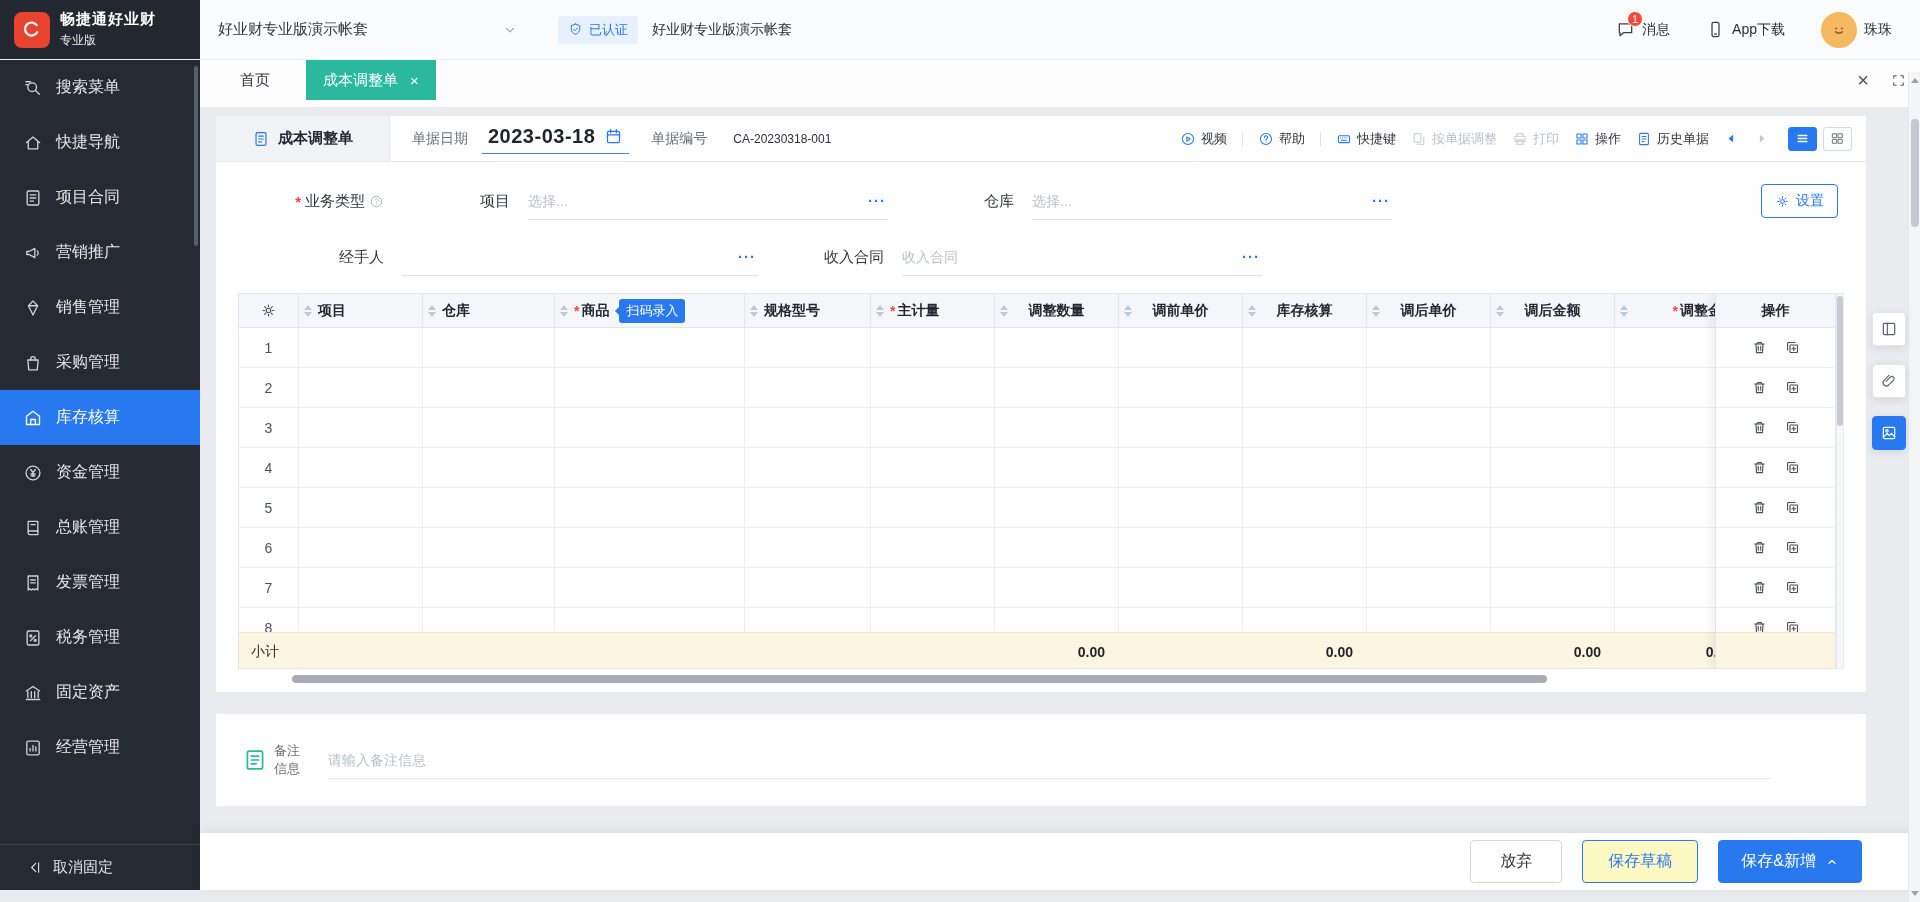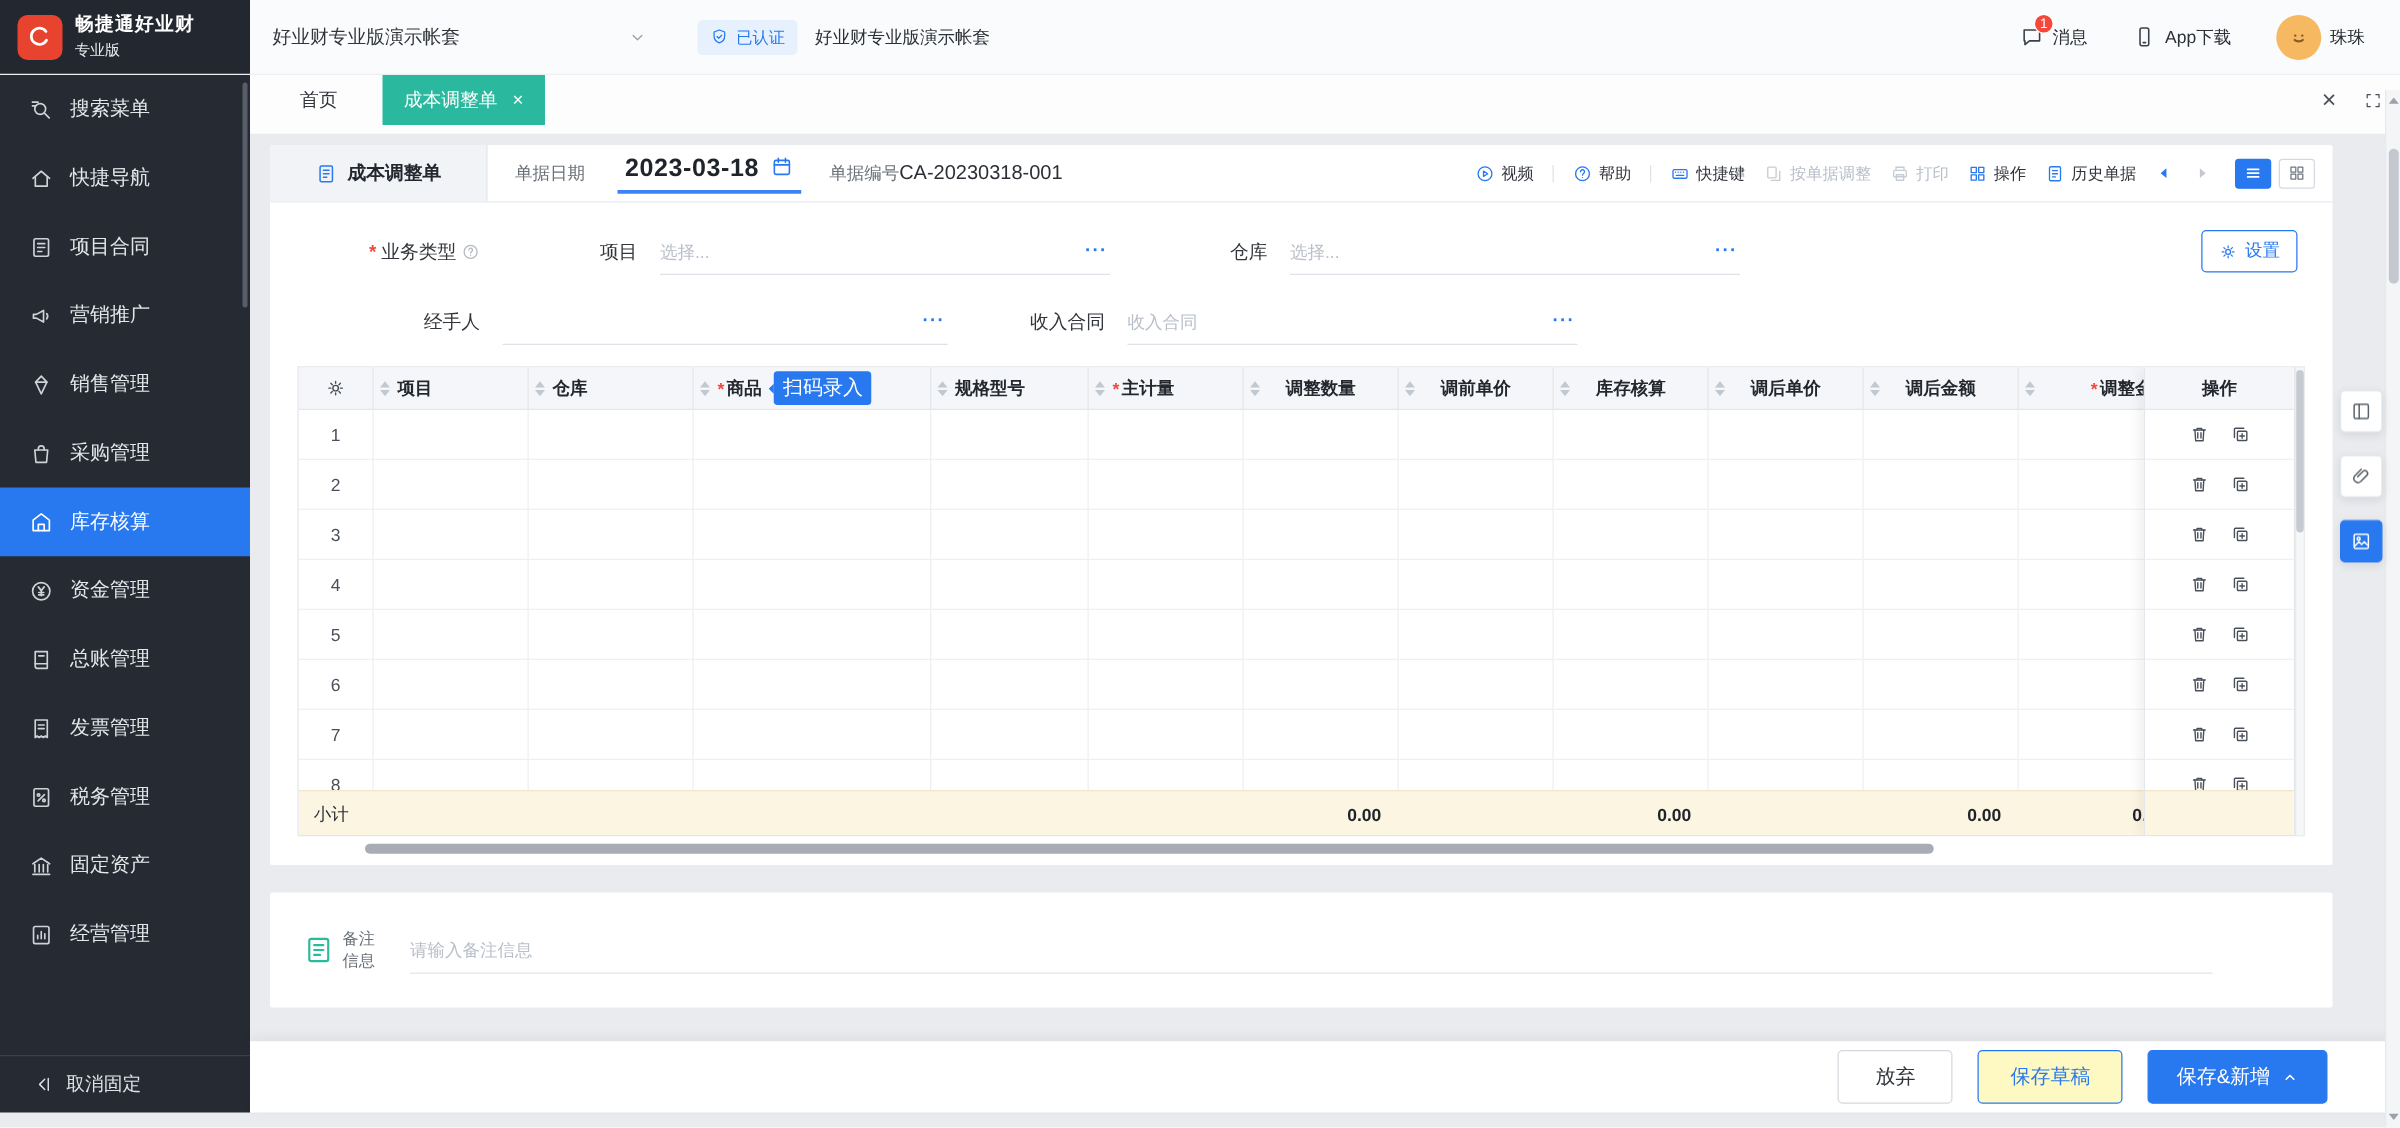--- a/index.html
+++ b/index.html
@@ -56,24 +56,24 @@
 .page{flex:1;padding:9px 54px 0 16px;overflow:hidden}
 .card{background:#fff;border-radius:2px}
 .card-main{padding-bottom:8px}
 
 
 .doc-header{height:46px;border-bottom:1px solid #e8eaee;display:flex;align-items:center}
 .doc-tab{height:100%;width:174px;background:#f1f3f7;border-right:1px solid #e4e7eb;display:flex;align-items:center;justify-content:center;gap:8px;font-size:15px;font-weight:bold;color:#23272e;flex:none}
 .doc-tab .icn{width:18px;height:18px;color:#2878f0}
 .dh-group{display:flex;align-items:center;margin-left:22px;flex:none}
 .dh-label{font-size:14px;color:#697077}
-.dh-underline{display:flex;gap:9px;border-bottom:3px solid #3b82f6;padding:2px 6px 5px;margin-left:26px}
+.dh-underline{display:flex;align-items:center;gap:9px;border-bottom:1px solid #3b82f6;padding:2px 6px 5px;margin-left:14px}
 .dh-date{font-size:20px;font-weight:bold;color:#1f232a;letter-spacing:.5px}
 .dh-cal{width:19px;height:19px;color:#2878f0}
-.dh-no{font-size:16px;color:#2b2f36;margin-left:0}
+.dh-no{font-size:12px;color:#2b2f36;margin-left:26px}
 .doc-toolbar{margin-left:auto;display:flex;align-items:center;gap:15px;padding-right:14px;white-space:nowrap}
 .tbwrap{display:flex;align-items:center;gap:15px}
 .tbi{display:flex;align-items:center;gap:5px;font-size:13px;color:#32363c}
 .tbi .icn{width:16px;height:16px;color:#2878f0}
 .tbi.disabled{color:#b9bfc9;cursor:default}
 .tbi.disabled .icn{color:#c6ccd4}
 .tb-div{width:1px;height:14px;background:#dfe3e8}
 .nav-arrow{width:15px;height:15px;color:#2878f0}
 .nav-arrow.dis{color:#c3c9d2}
 .view-toggle{display:flex;gap:6px;margin-left:4px}
@@ -110,21 +110,21 @@
 .g-h-cell.al{justify-content:flex-start;padding-left:19px}
 .g-h-cell.clip{justify-content:flex-end;padding-right:10px}
 .g-h-cell.c0{justify-content:center}
 .ghgear{width:17px;height:17px;color:#4a505a}
 .hlab{display:flex;align-items:center}
 .hlab .star{margin-right:2px}
 .sorter{position:absolute;left:5px;top:50%;transform:translateY(-50%);display:flex;flex-direction:column;gap:2px}
 .sorter i{width:0;height:0;border-left:4px solid transparent;border-right:4px solid transparent;display:block}
 .sorter .up{border-bottom:5px solid #c2c8d0}
 .sorter .dn{border-top:5px solid #c2c8d0}
-.scan-badge{position:relative;background:#2878f0;color:#fff;font-size:16px;font-weight:normal;padding:3px 7px;border-radius:3px;margin-left:10px}
+.scan-badge{position:relative;background:#2878f0;color:#fff;font-size:13px;font-weight:normal;padding:3px 7px;border-radius:3px;margin-left:10px}
 .scan-badge::before{content:"";position:absolute;left:-4px;top:50%;margin-top:-4px;border-top:4px solid transparent;border-bottom:4px solid transparent;border-right:4px solid #2878f0}
 .g-rows{height:304px;overflow:hidden}
 .g-row{display:flex;height:40px;border-bottom:1px solid #eef0f3}
 .g-cell{border-right:1px solid #edeff2;height:100%;flex:none}
 .g-cell.idx{display:flex;align-items:center;justify-content:center;font-size:14px;color:#4a505a}
 .g-subtotal{display:flex;height:38px;background:#fcf5e2;border-top:1px solid #efe6cc}
 .g-s-cell{display:flex;align-items:center;flex:none;white-space:nowrap}
 .g-s-cell.lab{padding-left:12px;font-size:14px;color:#2b2f36}
 .g-s-cell.num{justify-content:flex-end;padding-right:14px;font-weight:bold;font-size:14px;color:#1f232a}
 .ops{position:absolute;top:0;right:0;width:120px;height:100%;background:#fff;border-left:1px solid #e3e6ea;box-shadow:-5px 0 8px rgba(29,35,41,.06)}

